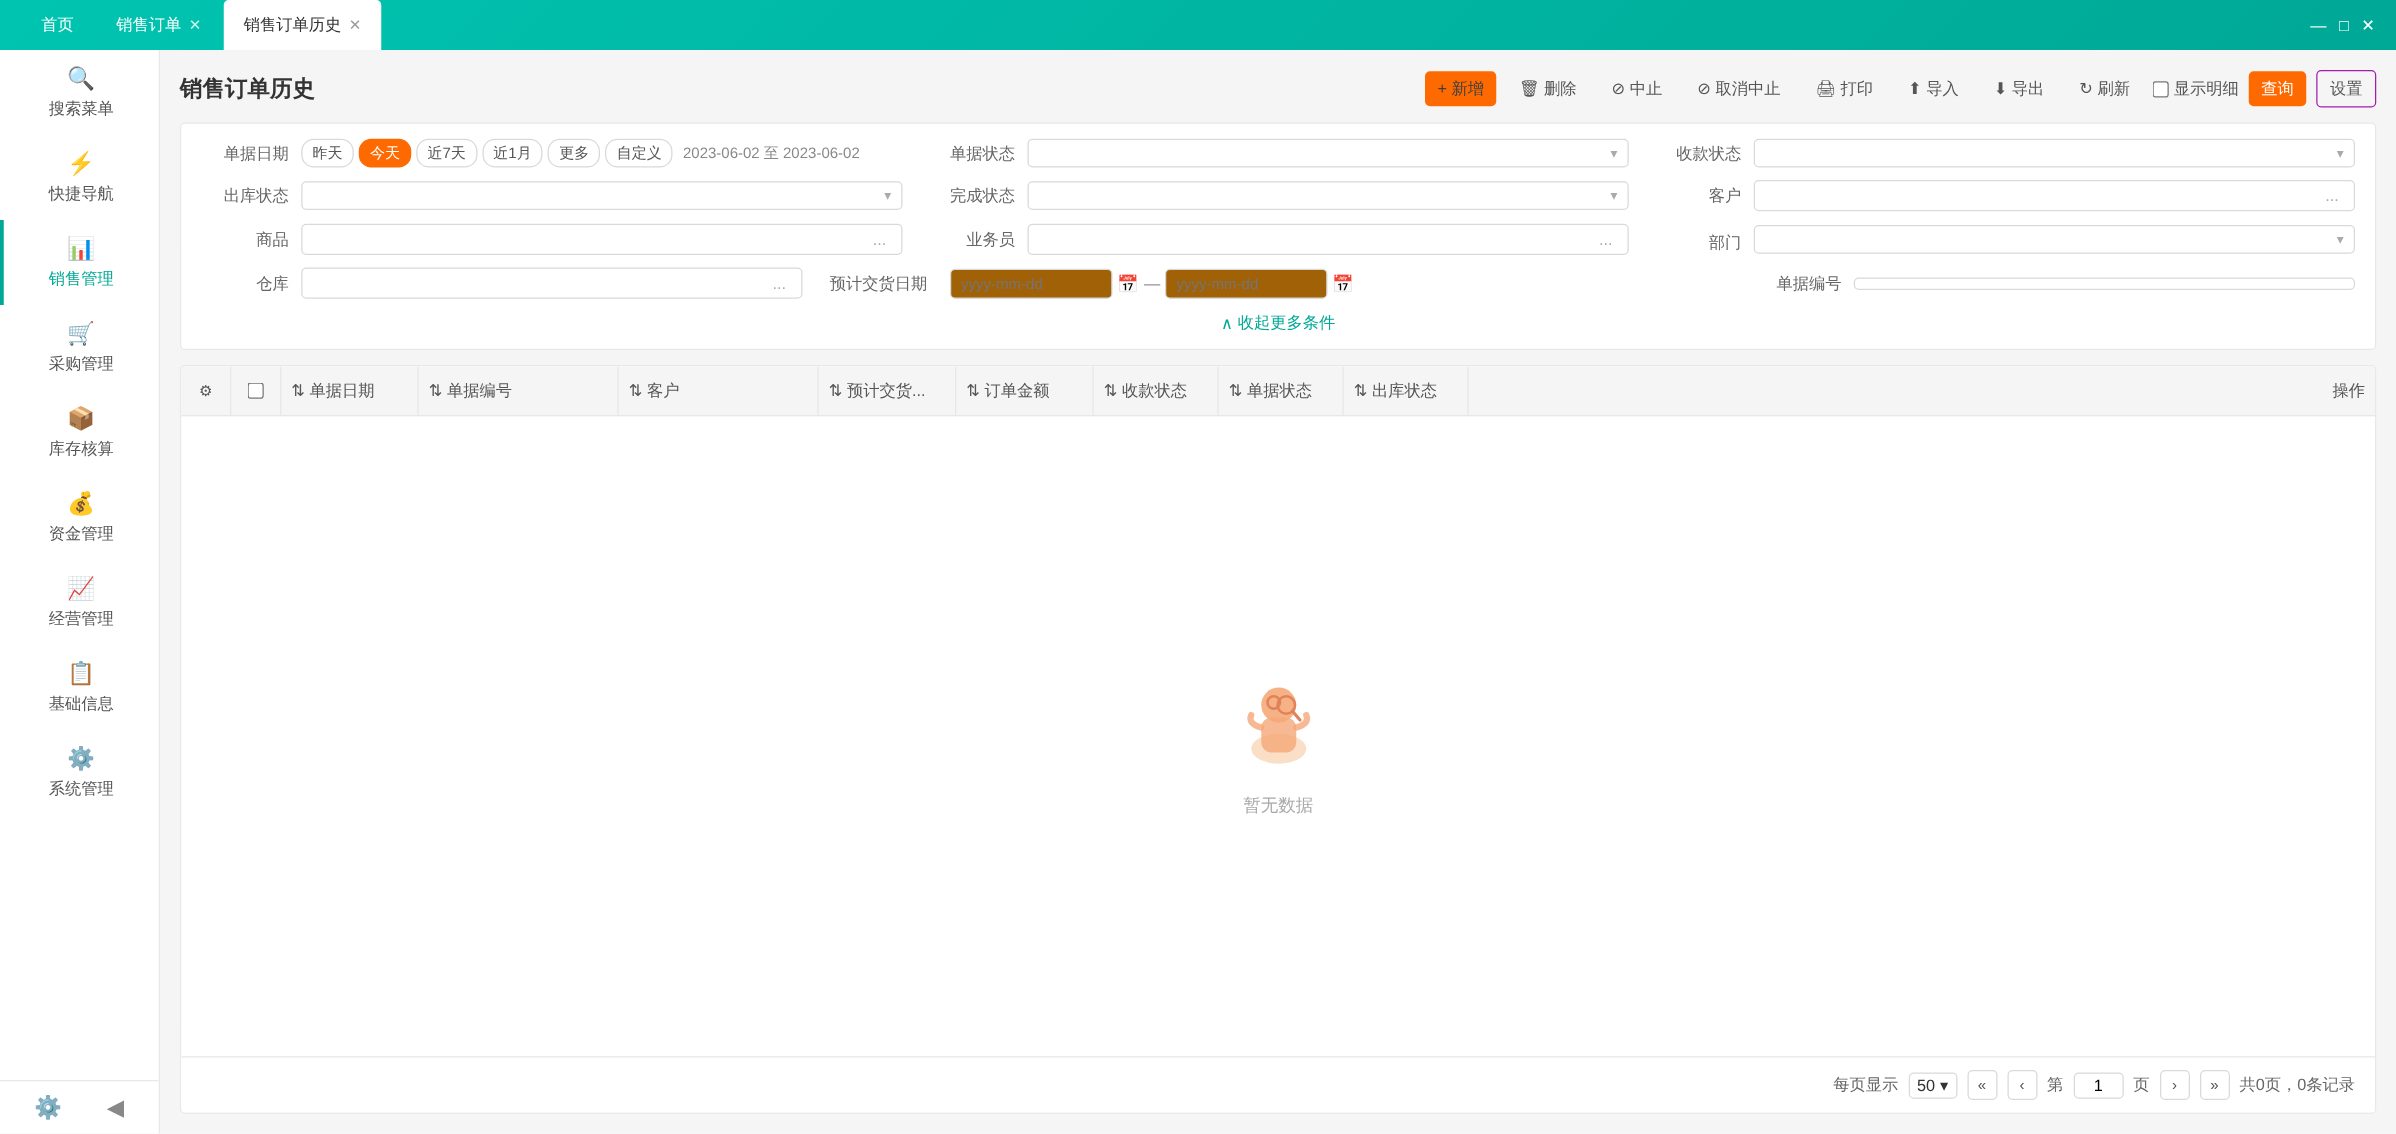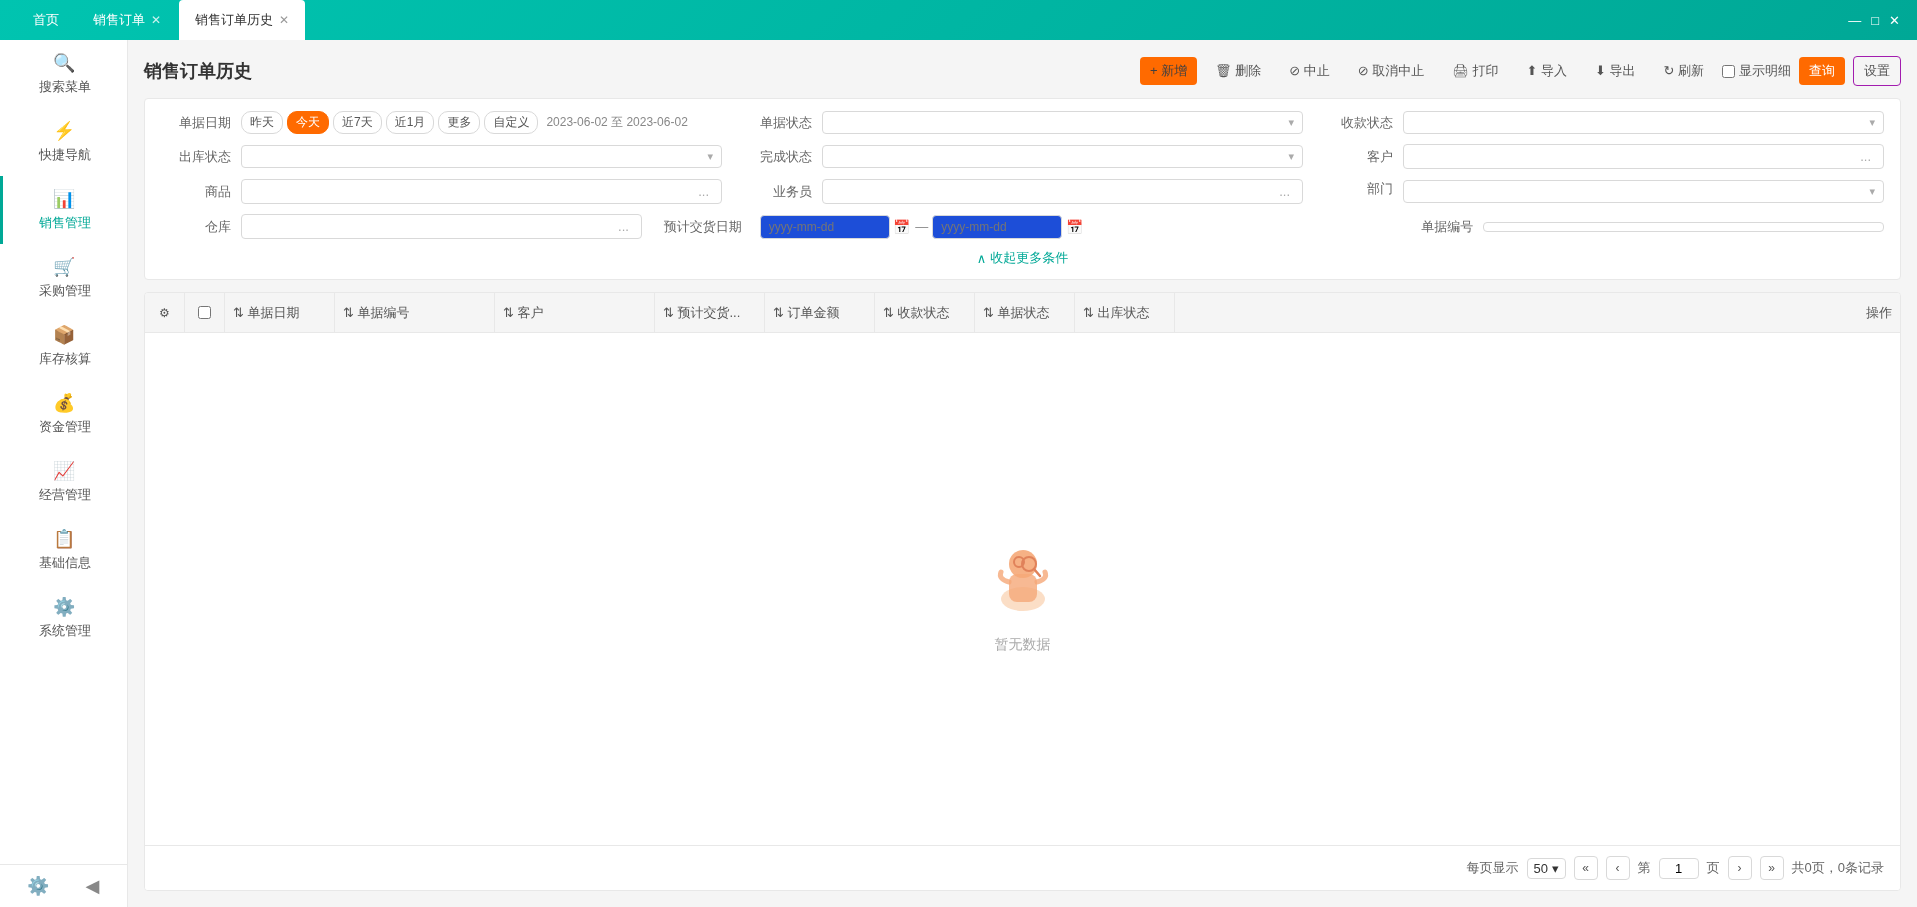--- a/index.html
+++ b/index.html
@@ -211,21 +211,21 @@
       align-items: center;
       gap: 4px;
     }
     .date-input {
       border: 1px solid #d9d9d9;
       border-radius: 4px;
       padding: 4px 8px;
       width: 130px;
       color: #ccc;
       font-size: 12px;
-      background: #1d4ed8;
+      background: #a16207;
     }
     .calendar-icon { color: #00a896; cursor: pointer; font-size: 14px; }
     .dash { color: #888; }
 
     .collapse-btn {
       display: flex;
       align-items: center;
       justify-content: center;
       color: #00a896;
       cursor: pointer;
@@ -500,21 +500,21 @@
               <span class="filter-dots">...</span>
             </div>
           </div>
           <div style="display:flex;align-items:center;flex:1;margin-left:20px;">
             <span class="filter-label">业务员</span>
             <div style="display:flex;align-items:center;flex:1;border:1px solid #d9d9d9;border-radius:4px;padding:4px 8px;background:#fff;">
               <span style="flex:1;color:#ccc;"></span>
               <span class="filter-dots">...</span>
             </div>
           </div>
-          <div style="display:flex;align-items:flex-start;flex:1;margin-left:20px;">
+          <div style="display:flex;align-items:flex-end;flex:1;margin-left:20px;">
             <span class="filter-label">部门</span>
             <div class="filter-select" style="flex:1;">
               <span></span>
               <span class="chevron">▾</span>
             </div>
           </div>
         </div>
 
         <div class="filter-row">
           <div style="display:flex;align-items:center;flex:1;">

